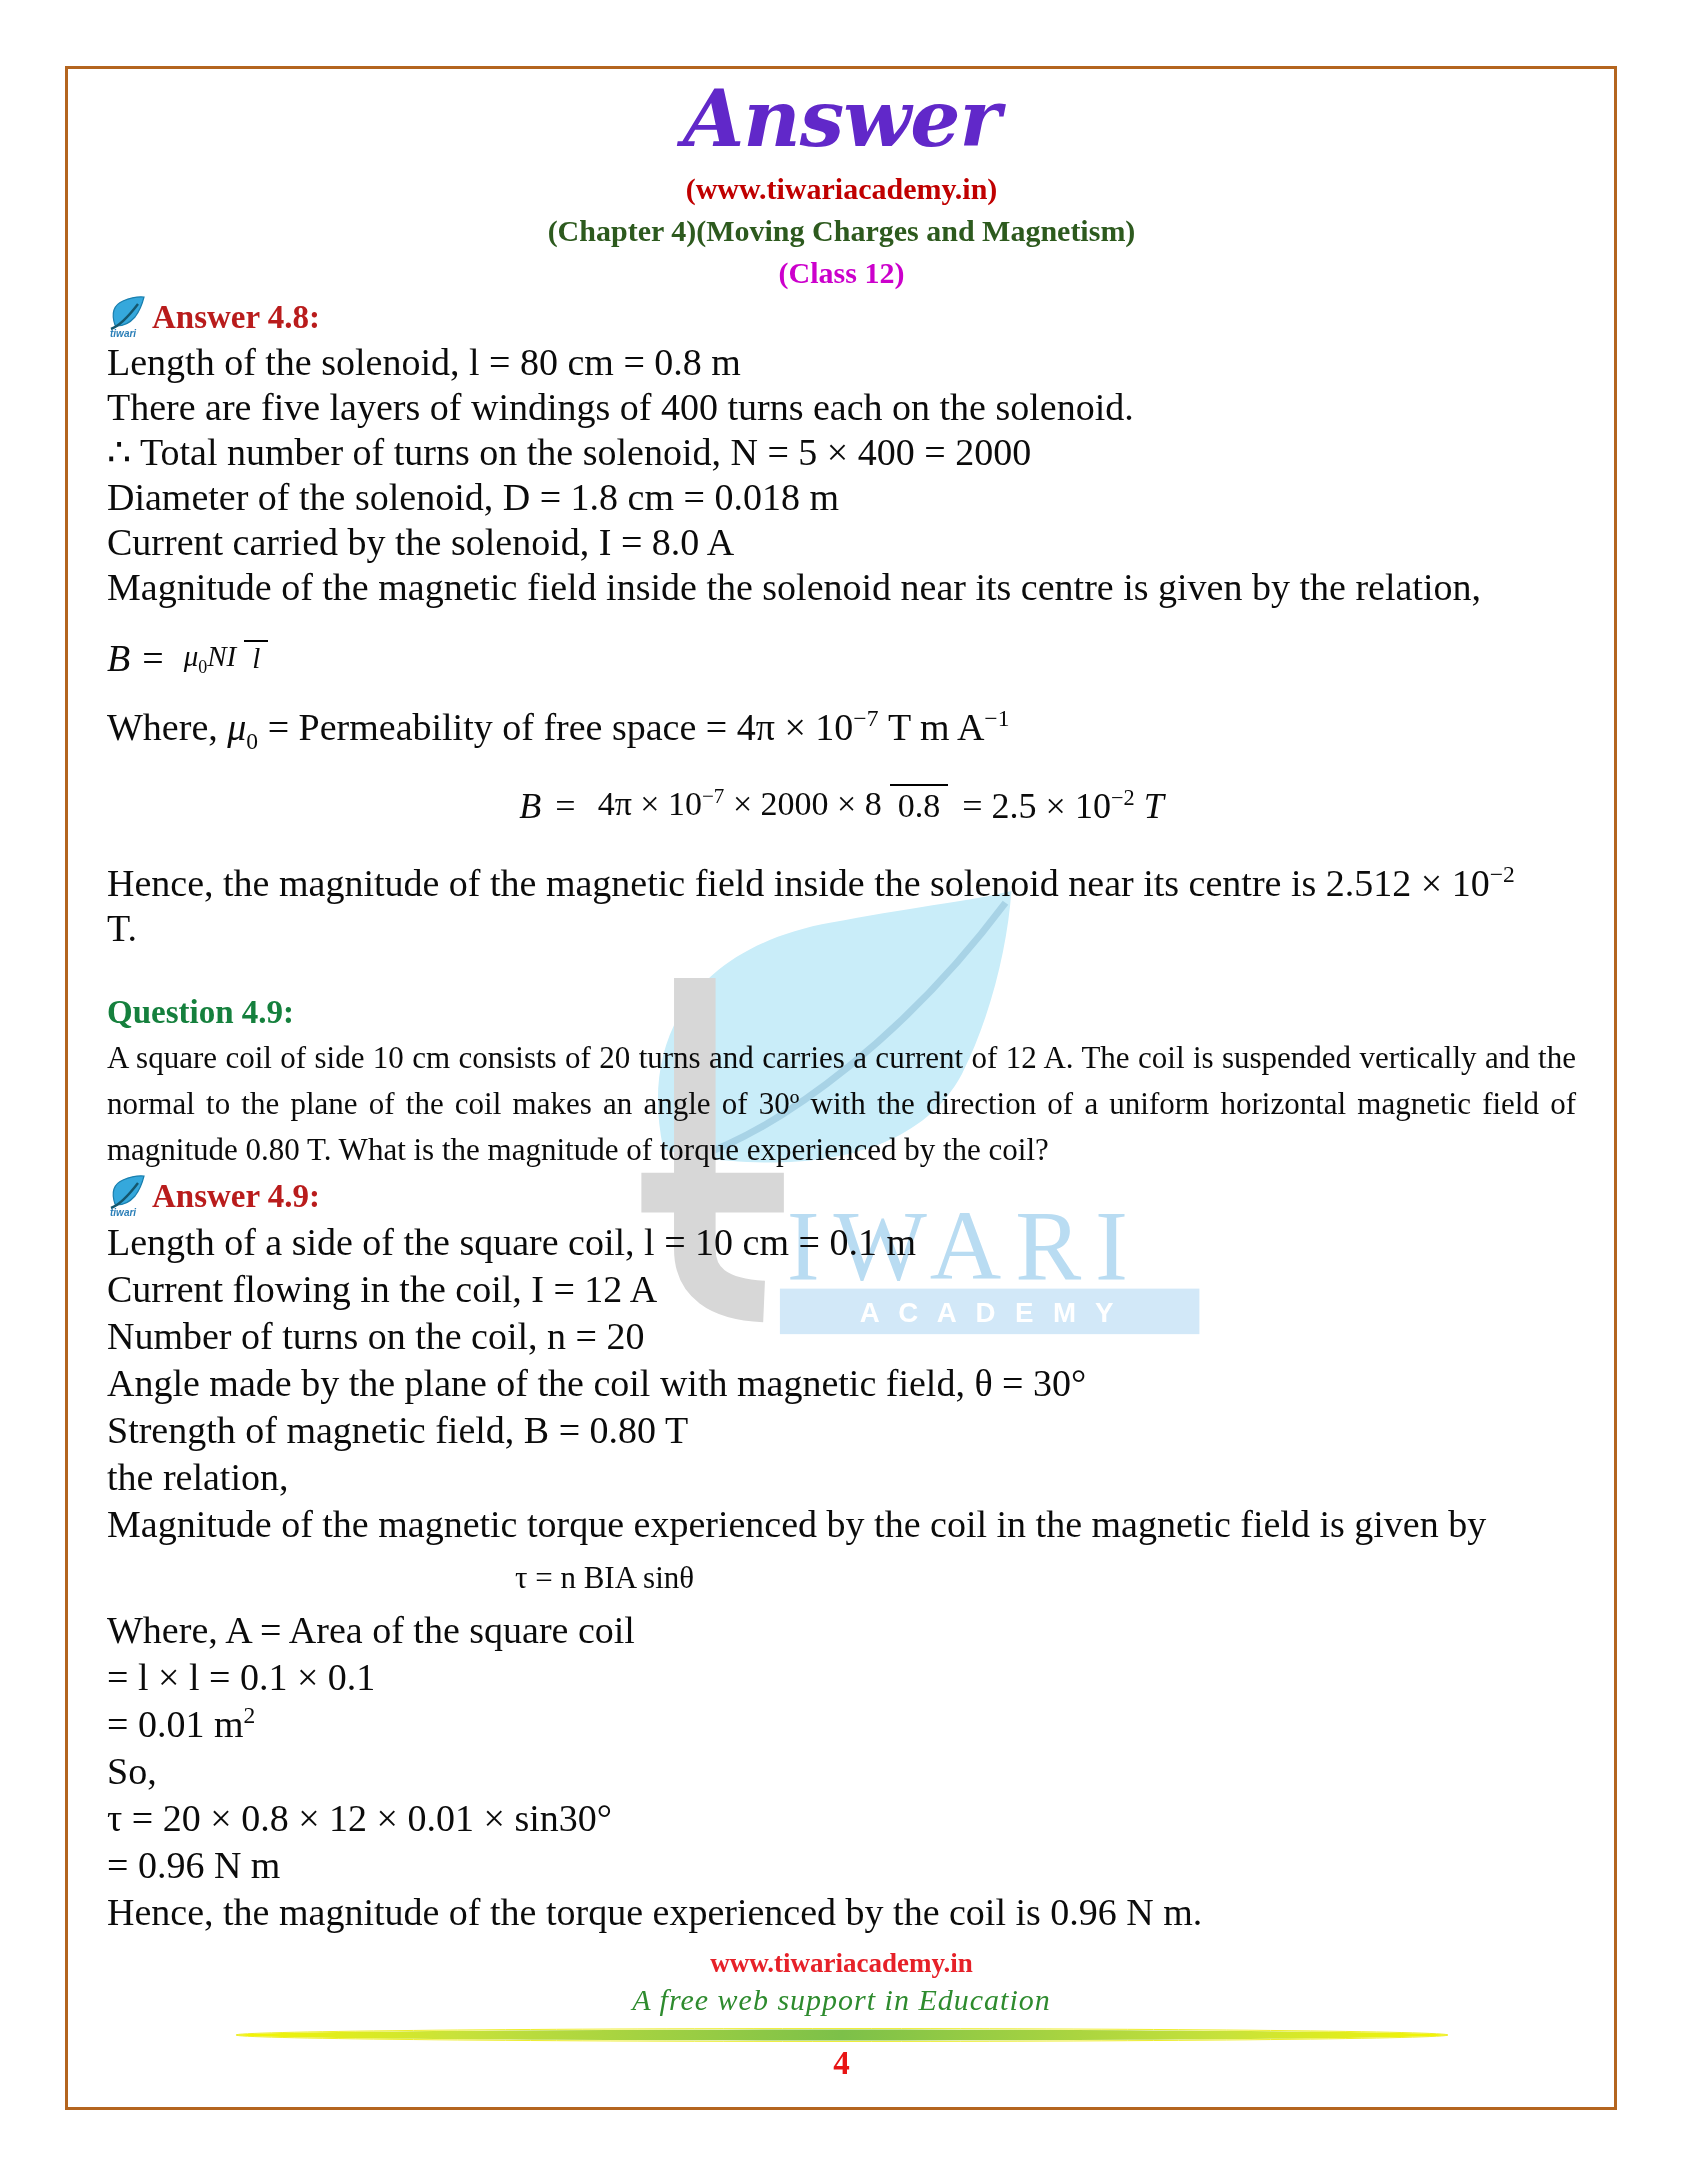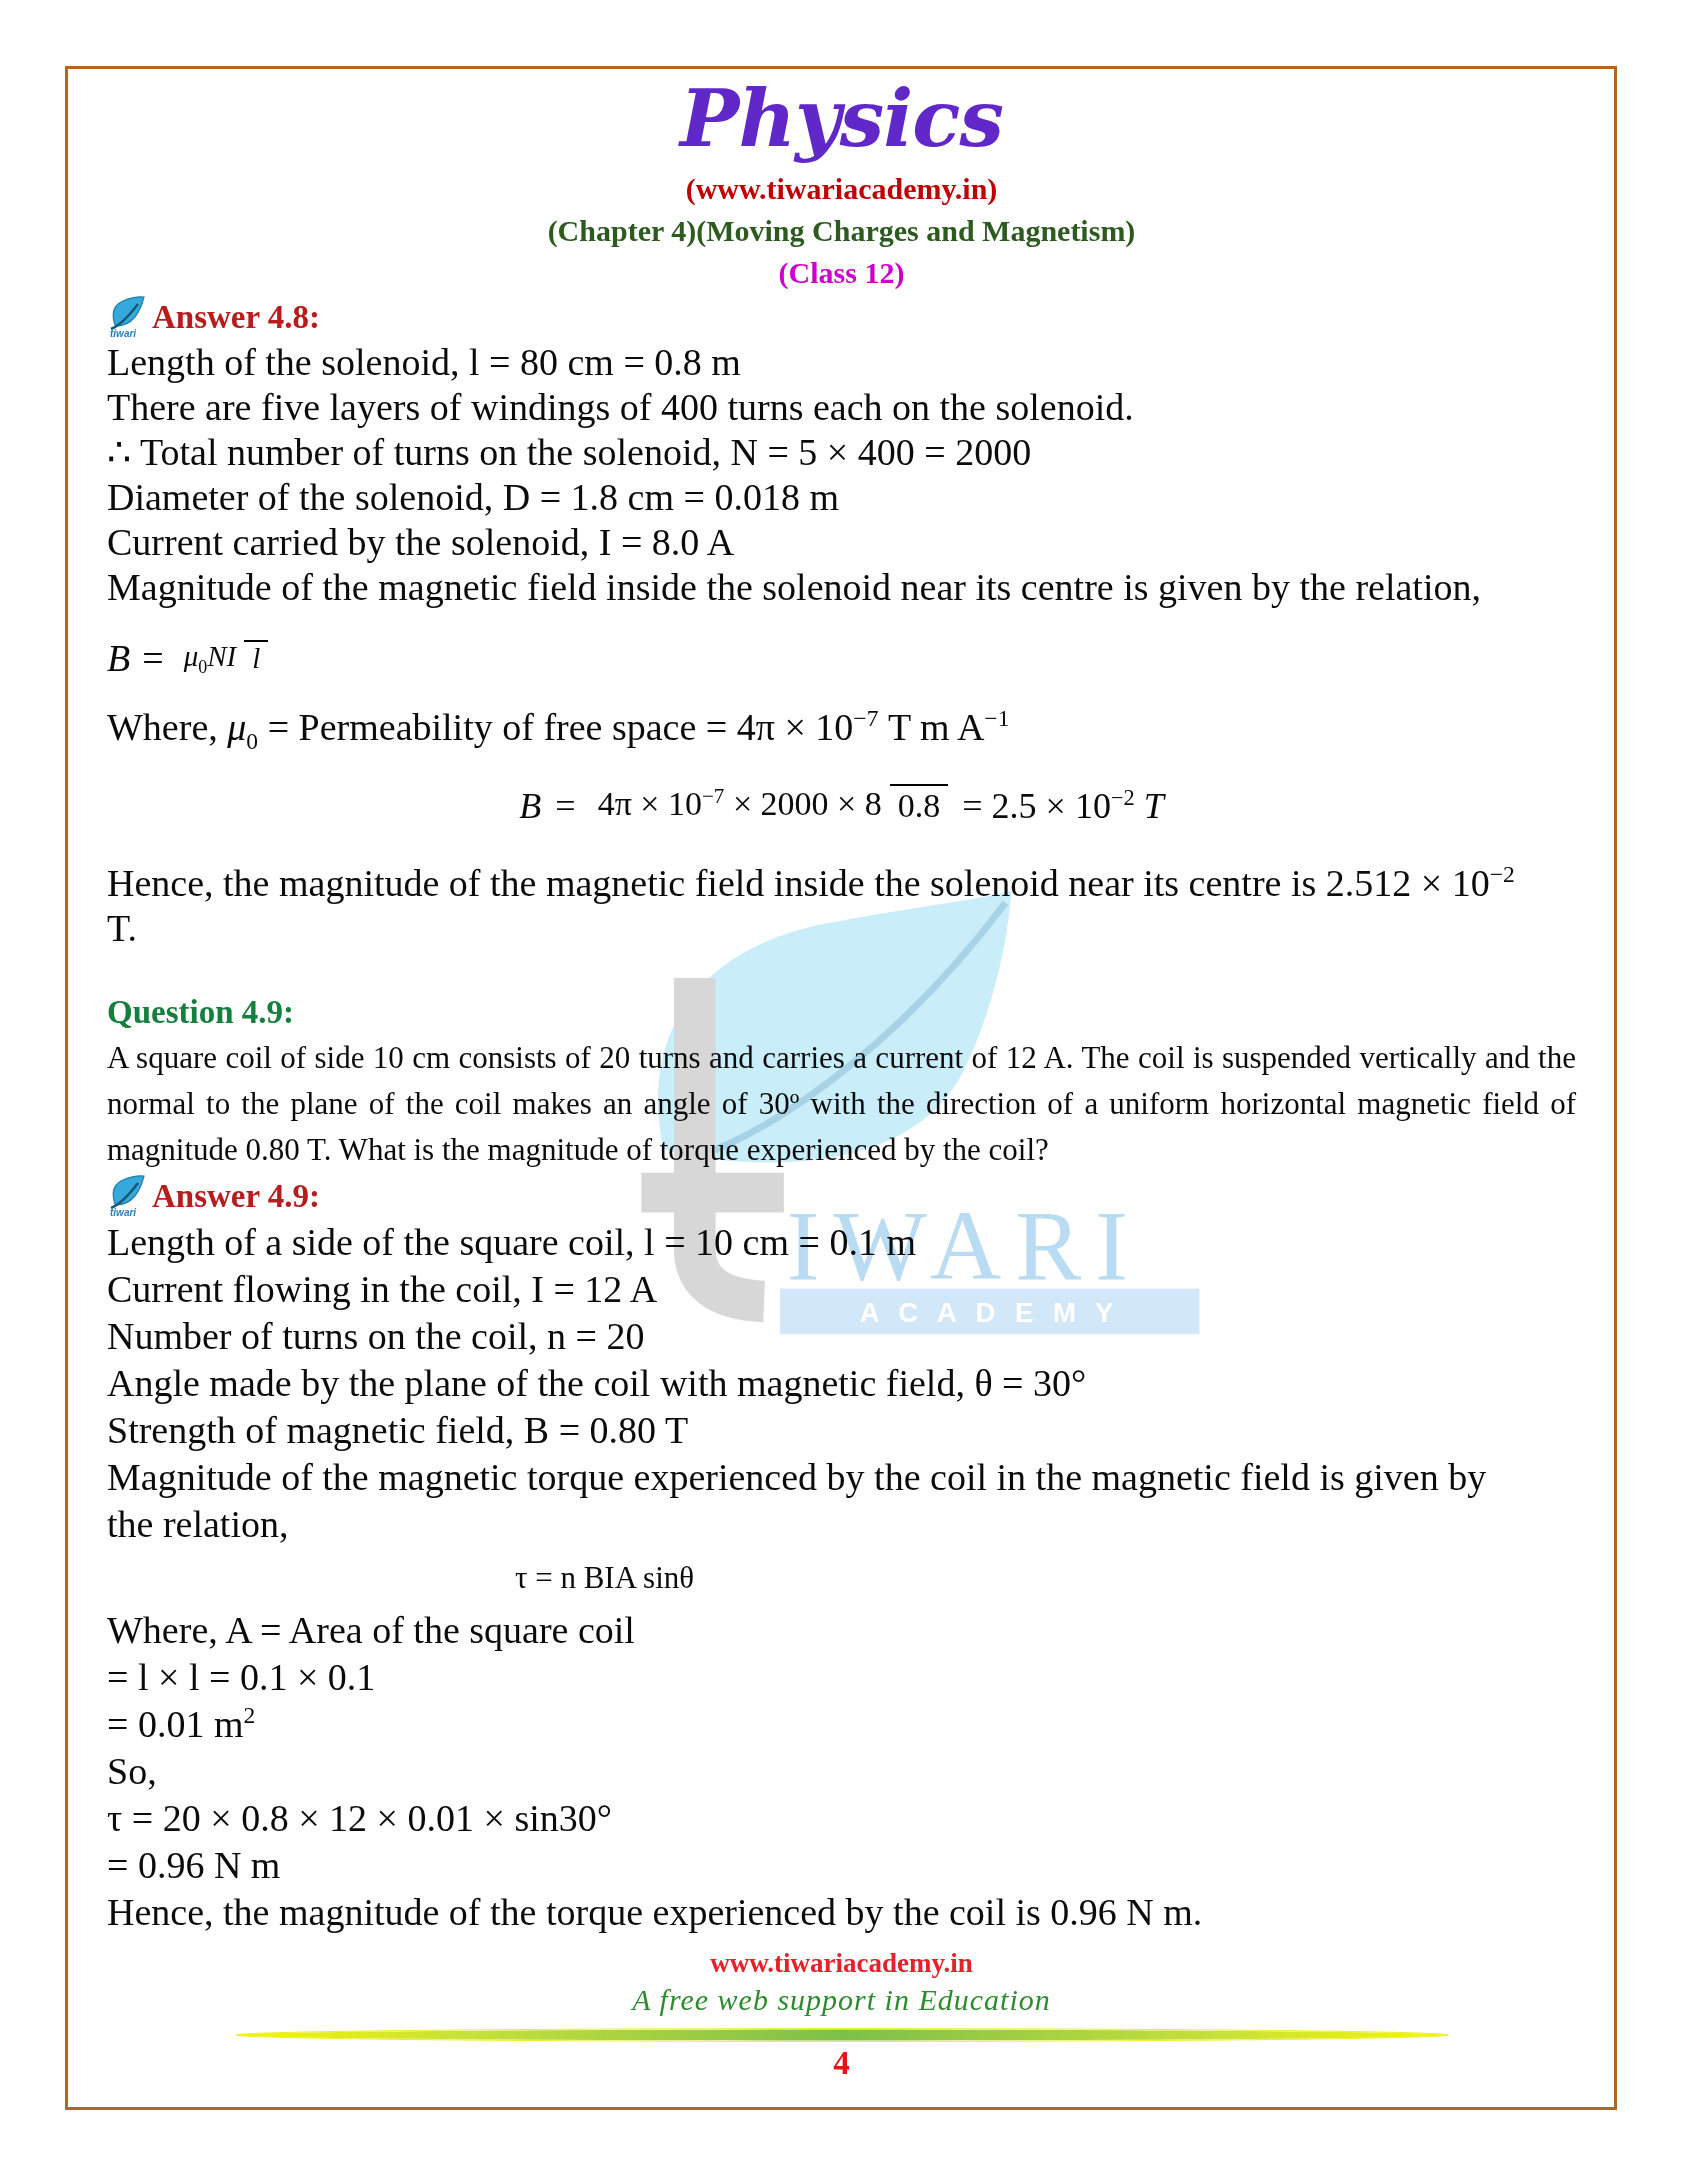--- a/index.html
+++ b/index.html
@@ -58,21 +58,21 @@
   <path d="M 112 128 L 112 402 Q 112 452 182 455" stroke="#d7d7d7" stroke-width="42" fill="none"></path>
   <path d="M 58 345 L 202 345" stroke="#d7d7d7" stroke-width="40" fill="none"></path>
   <text x="205" y="432" font-family="Liberation Serif, serif" font-size="100" letter-spacing="14" fill="#b9dcf2">IWARI</text>
   <rect x="198" y="442" width="424" height="46" fill="#d2e8f8"></rect>
   <text x="410" y="476" text-anchor="middle" font-family="Liberation Sans, sans-serif" font-weight="bold" font-size="28" letter-spacing="6" fill="#ffffff">A C A D E M Y</text>
 </svg>
 
 <div class="content">
 
   <div class="hdr">
-    <div class="title">Physics</div>
+    <div class="title">Answer</div>
     <div class="hline site">(www.tiwariacademy.in)</div>
     <div class="hline chapter">(Chapter 4)(Moving Charges and Magnetism)</div>
     <div class="hline klass">(Class 12)</div>
   </div>
 
   <div class="ansHead">
     <svg class="logoIcon" width="42" height="44" viewBox="0 0 42 44">
       <path d="M 8 30 Q 2 12 16 6 Q 28 1 37 2 Q 34 14 28 22 Q 20 31 10 31 Z" fill="#35a8dc" stroke="#1a7fae" stroke-width="1.2"></path>
       <path d="M 4 34 Q 15 30 31 9" stroke="#14576e" stroke-width="2.4" fill="none"></path>
       <text x="3" y="42" font-size="10" font-style="italic" font-weight="bold" fill="#2b7fb8" font-family="Liberation Sans, sans-serif">tiwari</text>
@@ -121,22 +121,22 @@
       <text x="3" y="42" font-size="10" font-style="italic" font-weight="bold" fill="#2b7fb8" font-family="Liberation Sans, sans-serif">tiwari</text>
     </svg>
     <span>Answer 4.9:</span>
   </div>
 
   <div class="line l49">Length of a side of the square coil, l = 10 cm = 0.1 m</div>
   <div class="line l49">Current flowing in the coil, I = 12 A</div>
   <div class="line l49">Number of turns on the coil, n = 20</div>
   <div class="line l49">Angle made by the plane of the coil with magnetic field, θ = 30°</div>
   <div class="line l49">Strength of magnetic field, B = 0.80 T</div>
+  <div class="line l49">the relation,</div>
   <div class="line l49">Magnitude of the magnetic torque experienced by the coil in the magnetic field is given by</div>
-  <div class="line l49">the relation,</div>
 
   <div class="tau">τ = n BIA sinθ</div>
 
   <div class="line l49">Where, A = Area of the square coil</div>
   <div class="line l49">= l × l = 0.1 × 0.1</div>
   <div class="line l49"><span>= 0.01 m</span><sup>2</sup></div>
   <div class="line l49">So,</div>
   <div class="line l49">τ = 20 × 0.8 × 12 × 0.01 × sin30°</div>
   <div class="line l49">= 0.96 N m</div>
   <div class="line l49">Hence, the magnitude of the torque experienced by the coil is 0.96 N m.</div>

